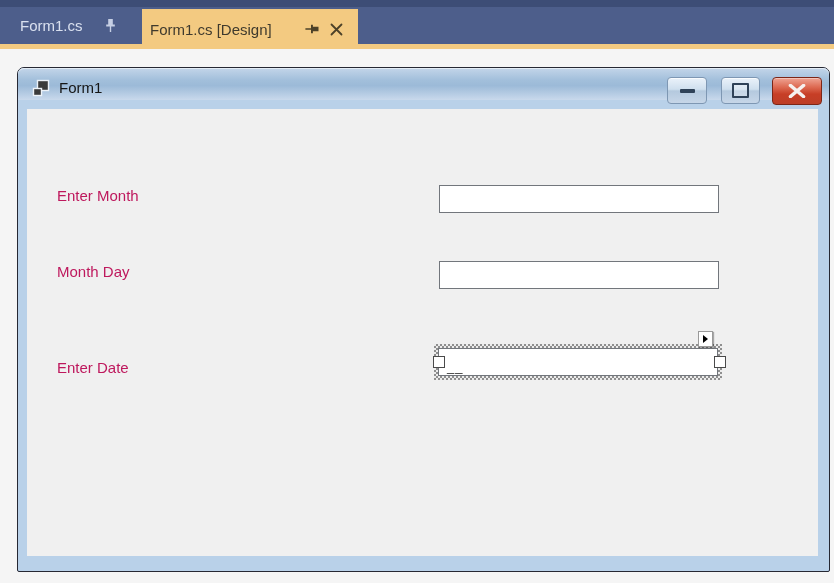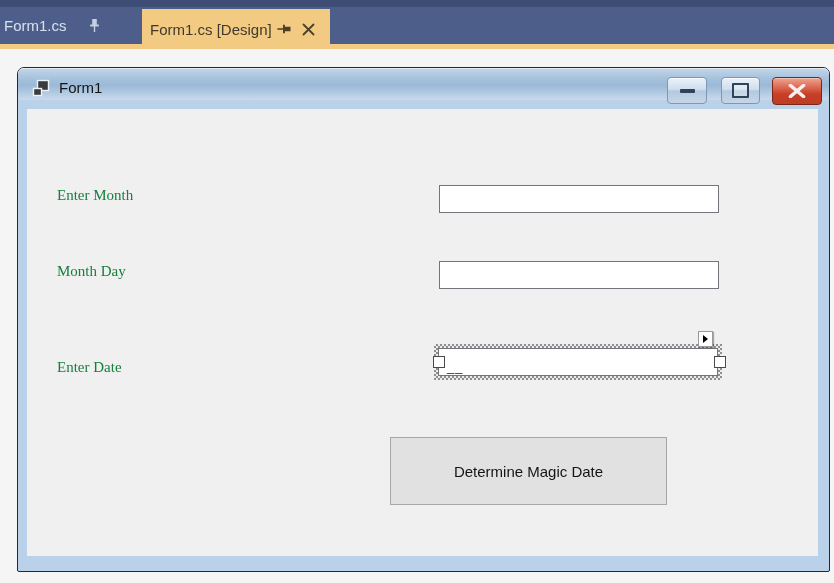--- a/index.html
+++ b/index.html
@@ -8,24 +8,24 @@
     background:#f5f5f5;
     font-family:"Liberation Sans", sans-serif;
     -webkit-font-smoothing:antialiased;
   }
   
   .tabstrip{position:absolute;left:0;top:0;width:834px;height:49px;background:#4d5e8b;}
   .tabstrip-topline{position:absolute;left:0;top:0;width:834px;height:7px;background:#3d4d76;}
   .tab-underline{position:absolute;left:0;top:44px;width:834px;height:5px;background:#f3ca81;}
   .tab-inactive{
     position:absolute;left:0;top:7px;height:37px;display:flex;align-items:center;
-    padding:0 12px 0 4px;gap:21px;color:#d9e0ef;font-size:15px;cursor:default;
+    padding:0 12px 0 20px;gap:21px;color:#d9e0ef;font-size:15px;cursor:default;
   }
   .tab-active{
-    position:absolute;left:142px;top:9px;width:188px;height:40px;background:#f3ca81;
+    position:absolute;left:142px;top:9px;width:216px;height:40px;background:#f3ca81;
     display:flex;align-items:center;box-sizing:border-box;
     padding:0 14px 0 8px;color:#3f3a2d;font-size:15px;cursor:default;
   }
   .tab-active .pin-wrap{margin-left:auto;}
   .pin-wrap{display:inline-flex;align-items:center;justify-content:center;width:14px;height:16px;}
   .pin-rot{transform:rotate(90deg);}
   .tab-x{display:inline-flex;align-items:center;justify-content:center;width:16px;height:16px;margin-left:10px;}
   
   .window{
     position:absolute;left:17px;top:67px;width:813px;height:505px;box-sizing:border-box;
@@ -49,21 +49,21 @@
   .wbtn.max{left:703px;width:39px;}
   .wbtn.close{
     left:754px;width:50px;height:28px;border-color:#7c2617;
     background:linear-gradient(180deg,#efa494 0%,#dd6a52 35%,#c73e26 62%,#bd3e27 100%);
     box-shadow:inset 0 1px 0 rgba(255,255,255,.35);
   }
   .glyph-min{width:15px;height:4px;background:#2f4258;border-radius:1px;}
   .glyph-max{width:13px;height:11px;border:2px solid #2f4258;border-radius:1px;background:rgba(255,255,255,.25);box-sizing:content-box;}
   
   .client{position:absolute;left:9px;top:41px;width:791px;height:447px;background:#f0f0f0;}
-  .flabel{position:absolute;left:30px;font-size:15px;color:#15803d;font-family:Liberation Serif, serif;}
+  .flabel{position:absolute;left:30px;font-size:15px;color:#be185d;}
   .lbl-month{top:78px;}
   .lbl-day{top:154px;}
   .lbl-year{top:250px;}
   .tbox{
     position:absolute;width:280px;height:28px;box-sizing:border-box;
     background:#ffffff;border:1px solid #72767c;
   }
   .tb-month{left:412px;top:76px;}
   .tb-day{left:412px;top:152px;}
   
@@ -167,15 +167,14 @@
     <div class="marquee"></div>
     <div class="tbox tb-year">
       <span class="year-caret">__</span>
     </div>
     <div class="handle left"></div>
     <div class="handle right"></div>
     <div class="smarttag">
       <span class="smarttag-tri"></span>
     </div>
 
-    <div class="magic-btn">Determine Magic Date</div>
   </div>
 </div>
 
 </body></html>

